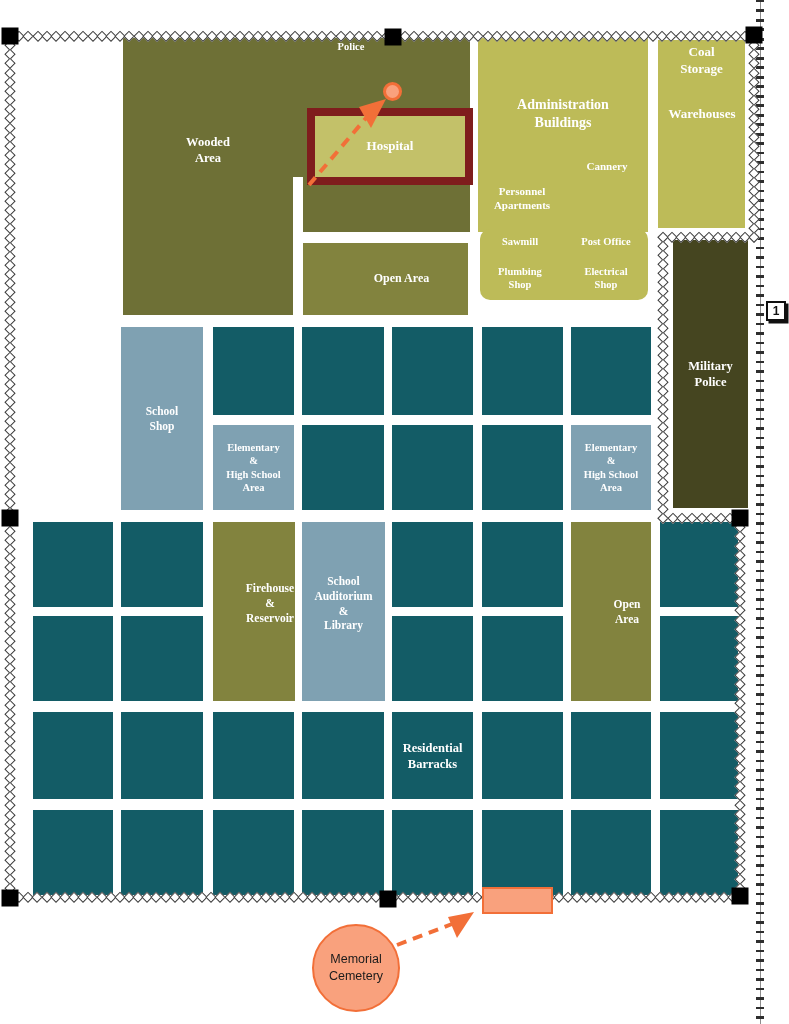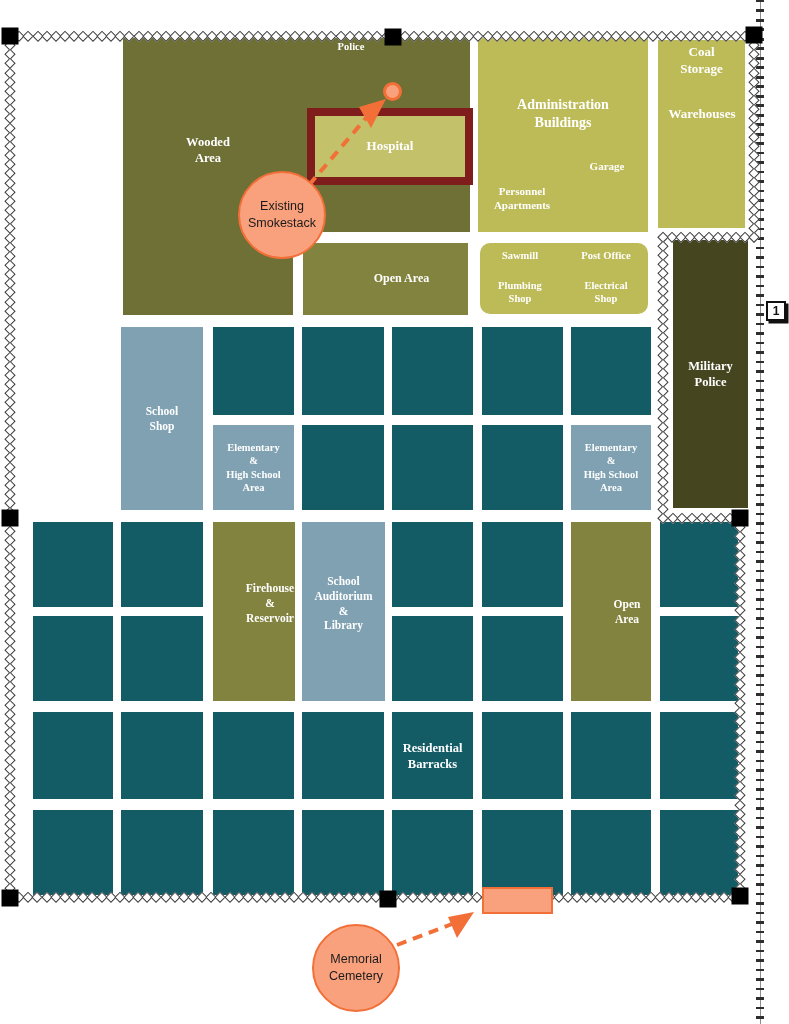--- a/index.html
+++ b/index.html
@@ -66,32 +66,32 @@
     </div>
   </div>
 
   <div class="block olive2 cblock" style="left:303px;top:243px;width:165px;height:72px;">
     <div class="lbl" style="font-size:12px;">Open Area</div>
   </div>
 
   <div class="block yellow" style="left:478px;top:38px;width:170px;height:194px;">
     <div class="lbl abs" style="left:0;top:58px;width:100%;font-size:14px;">Administration
 Buildings</div>
-    <div class="lbl abs" style="right:6px;top:121px;width:70px;font-size:11px;">Garage</div>
+    <div class="lbl abs" style="right:6px;top:121px;width:70px;font-size:11px;">Cannery</div>
     <div class="lbl abs" style="left:4px;top:146px;width:80px;font-size:11px;text-align:center;">Personnel
 Apartments</div>
   </div>
 
   <div class="block yellow" style="left:658px;top:40px;width:87px;height:188px;">
     <div class="lbl abs" style="left:0;top:4px;width:100%;font-size:13px;">Coal
 Storage</div>
     <div class="lbl abs" style="left:-4px;top:66px;width:96px;font-size:13px;">Warehouses</div>
   </div>
 
-  <div class="block yellow" style="left:480px;top:243px;width:168px;height:71px;border-radius:10px;">
+  <div class="block yellow" style="left:480px;top:229px;width:168px;height:71px;border-radius:10px;">
     <div class="lbl abs" style="left:0;top:6px;width:80px;font-size:10.5px;">Sawmill</div>
     <div class="lbl abs" style="left:88px;top:6px;width:76px;font-size:10.5px;">Post Office</div>
     <div class="lbl abs" style="left:0;top:36px;width:80px;font-size:10.5px;">Plumbing
 Shop</div>
     <div class="lbl abs" style="left:88px;top:36px;width:76px;font-size:10.5px;">Electrical
 Shop</div>
   </div>
 
   <div class="block darkolive cblock" style="left:673px;top:240px;width:75px;height:268px;">
     <div class="lbl" style="font-size:12.5px;">Military
@@ -137,24 +137,20 @@
   </div>
 
   <svg class="overlay" width="789" height="1024" viewBox="0 0 789 1024">
     <line class="dash" x1="309" y1="185" x2="366" y2="118"></line>
     <polygon class="ah" points="386,99 359,107 371,128"></polygon>
     <line class="dash" x1="397" y1="945" x2="452" y2="924"></line>
     <polygon class="ah" points="474,912 448,917 457,938"></polygon>
   </svg>
 
   <div class="dot"></div>
-  <div class="callout" style="left:238px;top:171px;">
-    <span>Existing
-Smokestack</span>
-  </div>
   <div class="cemrect"></div>
   <div class="callout" style="left:312px;top:924px;">
     <span>Memorial
 Cemetery</span>
   </div>
 <div class="block teal" style="left: 213px; top: 327px; width: 81px; height: 88px;"></div>
     <div class="block teal" style="left: 302px; top: 327px; width: 82px; height: 88px;"></div>
     <div class="block teal" style="left: 392px; top: 327px; width: 81px; height: 88px;"></div>
     <div class="block teal" style="left: 482px; top: 327px; width: 81px; height: 88px;"></div>
     <div class="block teal" style="left: 571px; top: 327px; width: 80px; height: 88px;"></div>

